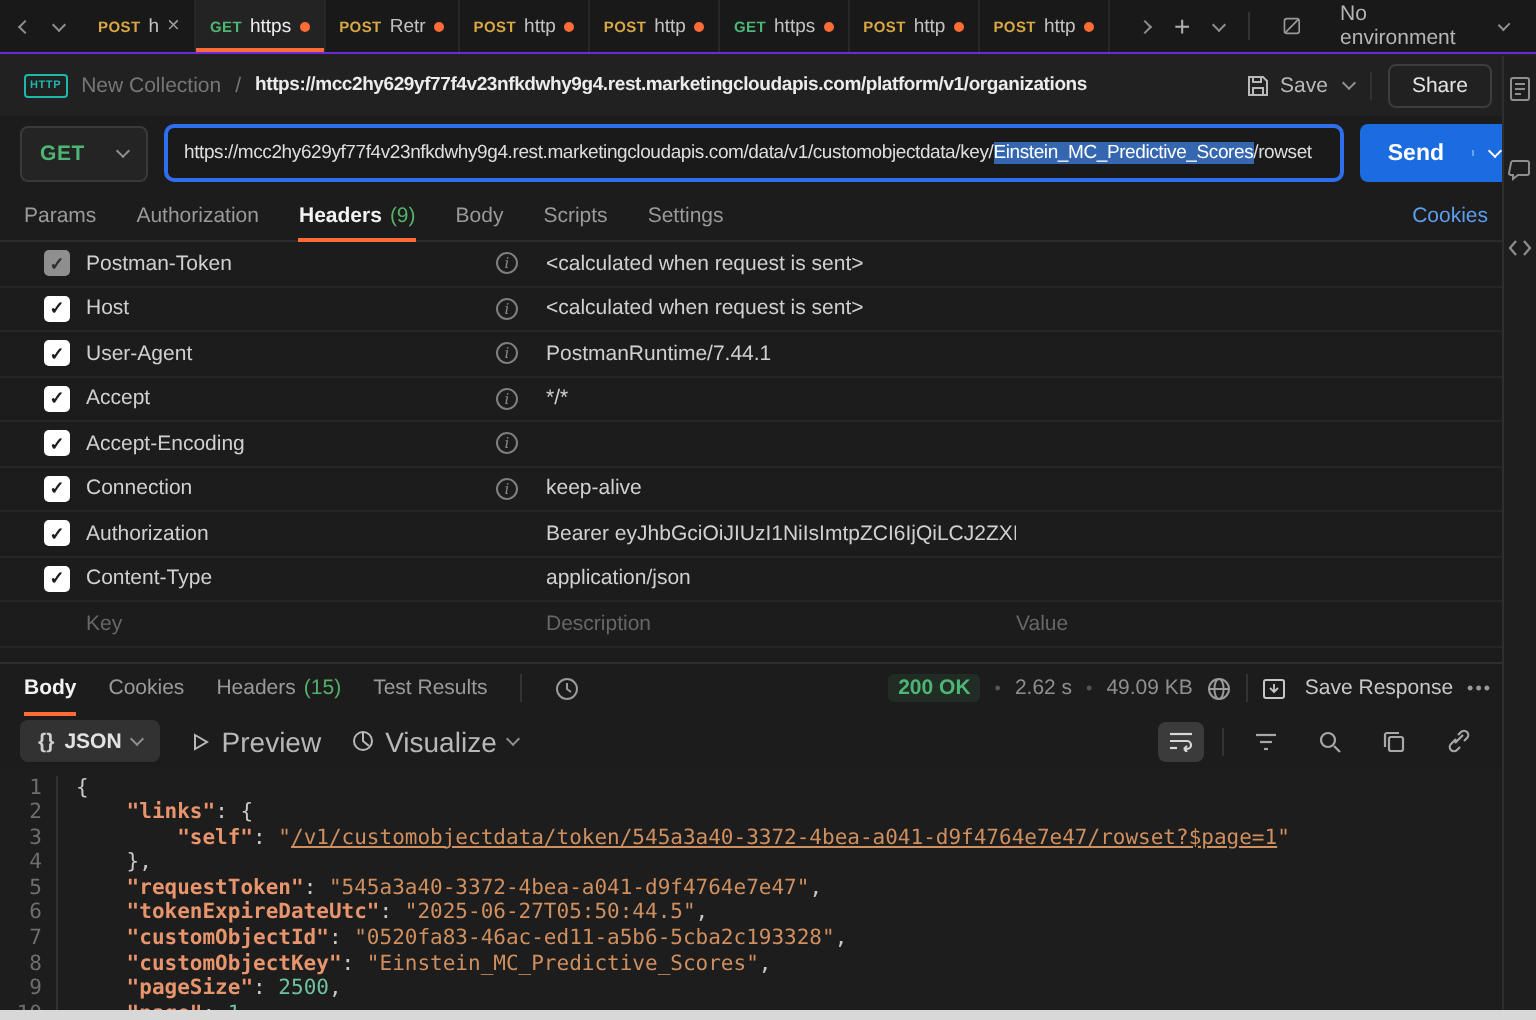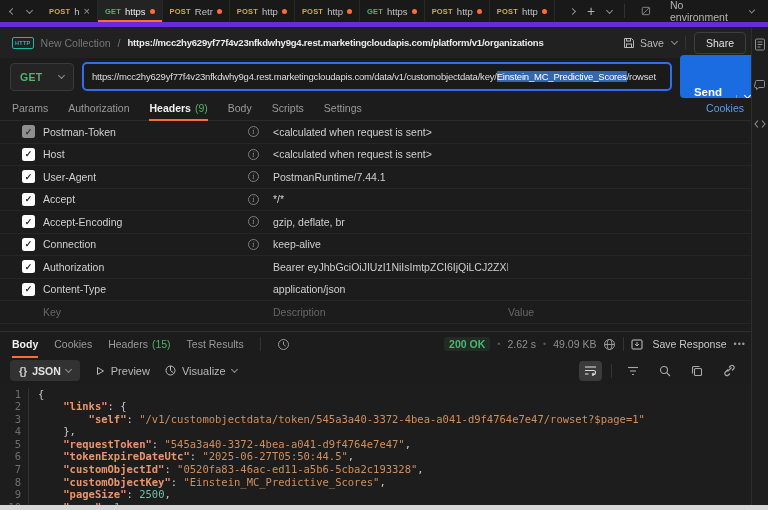--- a/index.html
+++ b/index.html
@@ -1,21 +1,21 @@
 <!DOCTYPE html>
 <html><head>
 <meta charset="utf-8">
 <style>
   * { box-sizing: border-box; margin: 0; padding: 0; }
   html,body { width:768px; height:510px; overflow:hidden; }
   body { background:#1c1c1c; font-family:"Liberation Sans",sans-serif; color:#d4d4d4; font-size:11px; }
   .app { position:relative; width:768px; height:510px; display:flex; flex-direction:column; }
 
   
-  .tabbar { height:27px; flex:none; background:#191919; border-bottom:5px solid #6d28d9; display:flex; align-items:stretch; }
+  .tabbar { height:27px; flex:none; background:#191919; border-bottom:1px solid #6d28d9; display:flex; align-items:stretch; }
   .navzone { display:flex; align-items:center; gap:12px; padding:0 10px; flex:none; }
   .chev { display:inline-block; width:5px; height:5px; border-right:1.3px solid #8f8f8f; border-bottom:1.3px solid #8f8f8f; }
   .chev.down { transform:rotate(45deg); margin-top:-2px; }
   .chev.left { transform:rotate(135deg); }
   .chev.right { transform:rotate(-45deg); }
   .tabs { display:flex; flex:none; overflow:hidden; max-width:520px; }
   .tab { display:flex; align-items:center; gap:4px; padding:0 7px; border-right:1px solid #272727; font-size:9.5px; color:#c2c2c2; position:relative; white-space:nowrap; cursor:default; }
   .tab.active { background:#232323; color:#ededed; }
   .tab.active::after { content:""; position:absolute; left:0; right:0; bottom:0; height:2px; background:#ff6c37; }
   .tab .m { font-size:7.5px; font-weight:bold; letter-spacing:.2px; }
@@ -37,21 +37,21 @@
   .crumb-actions { display:flex; align-items:center; gap:8px; flex:none; padding-right:12px; }
   .save-group { display:flex; align-items:flex-end; gap:5px; color:#b9b9b9; font-size:10.5px; }
   .share-btn { border:1px solid #3d3d3d; border-radius:4px; padding:4px 11px; color:#e3e3e3; font-size:10.5px; background:transparent; }
 
   
   .urlrow { height:37px; flex:none; display:flex; align-items:center; padding:0 10px; gap:8px; background:#1c1c1c; }
   .method-box { height:28px; width:64px; flex:none; border:1px solid #3a3a3a; border-radius:4px; background:#242424; display:flex; align-items:center; justify-content:space-between; padding:0 9px; }
   .method-box .get { color:#4db674; font-weight:bold; font-size:10.5px; letter-spacing:.3px; }
   .url-input { flex:1; height:29px; border:2px solid #2f6fed; border-radius:5px; background:#1a1a1a; display:flex; align-items:center; padding:0 8px; font-size:9.5px; letter-spacing:-0.2px; color:#dedede; white-space:nowrap; overflow:hidden; }
   .url-sel { background:#3566b0; color:#fff; }
-  .send-btn { height:43px; flex:none; background:#1a6ce0; border-radius:4px; display:flex; align-items:flex-end; color:#fff; font-weight:bold; font-size:11.5px; overflow:hidden; }
+  .send-btn { height:29px; flex:none; background:#1a6ce0; border-radius:4px; display:flex; align-items:center; color:#fff; font-weight:bold; font-size:11.5px; overflow:hidden; }
   .send-label { padding:0 14px; display:flex; align-items:center; }
   .send-chev { border-left:1px solid rgba(255,255,255,.35); padding:0 8px; display:flex; align-items:center; }
   .send-chev .chev { border-color:#fff; }
 
   
   .reqtabs { height:26px; flex:none; display:flex; align-items:center; padding:0 24px 0 12px; gap:20px; border-bottom:1px solid #2b2b2b; }
   .rtab { color:#9a9a9a; font-size:10.5px; height:100%; display:flex; align-items:center; gap:4px; position:relative; white-space:nowrap; }
   .rtab.active { color:#f2f2f2; font-weight:bold; }
   .rtab.active::after { content:""; position:absolute; left:0; right:0; bottom:-1px; height:2px; background:#ff6c37; }
   .count { color:#54b06a; font-weight:normal; }
@@ -74,32 +74,32 @@
   .meta-right { margin-left:auto; display:flex; align-items:center; gap:7px;padding-left:21px; }
   .status { color:#4db674; font-weight:bold; font-size:10.5px; background:rgba(77,182,116,.10); padding:1px 5px; border-radius:3px; }
   .meta { color:#8f8f8f; font-size:10.5px; white-space:nowrap; }
   .metadot { color:#555; font-size:9px; }
   .saveresp { display:flex; align-items:center; gap:9px; color:#c7c7c7; font-size:10.5px; }
   .more { color:#9a9a9a; letter-spacing:1px; font-size:9px; }
 
   .toolbar { height:28px; flex:none; display:flex; align-items:center; padding:0 28px 0 10px; gap:15px; }
   .json-pill { background:#323232; border-radius:4px; height:21px; display:flex; align-items:center; gap:5px; padding:0 9px; font-size:10.5px; color:#e2e2e2; font-weight:bold; }
   .json-pill .braces { font-weight:bold; color:#cfcfcf; }
-  .tool { color:#b8b8b8; display:flex; gap:6px; align-items:center; font-size:11px; }
+  .tool { color:#b8b8b8; display:flex; gap:6px; align-items:center; font-size:14px; }
   .tool-icons { margin-left:auto; display:flex; align-items:center; gap:9px; }
   .tib { width:23px; height:20px; display:flex; align-items:center; justify-content:center; color:#a8a8a8; border-radius:4px; }
   .tib.active { background:#3b3b3b; color:#d8d8d8; }
 
   .codearea { flex:1; min-height:0; overflow:hidden; background:#1d1d1d; font-family:"DejaVu Sans Mono",monospace; font-size:10.5px; line-height:12.6px; padding-top:3px; }
   .cl { display:flex; }
   .ln { width:28px; flex:none; text-align:right; color:#6e6e6e; padding-right:7px; }
   .lc { border-left:1px solid #313131; padding-left:9px; white-space:pre; }
   .tok-k { color:#e8956d; font-weight:bold; }
   .tok-s { color:#cf8f5f; }
-  .tok-l { }
+  .tok-l { text-decoration:underline; }
   .tok-num { color:#6fc2a0; }
   .tok-p { color:#c8c8c8; }
 
   
   .rail { position:absolute; top:28px; right:0; bottom:5px; width:17px; background:#1e1e1e; border-left:1px solid #2e2e2e; display:flex; flex-direction:column; align-items:center; padding-top:10px; gap:28px; overflow:hidden; }
   .rail .icon-btn { color:#8f8f8f; }
   .bottomstrip { position:absolute; left:0; right:0; bottom:0; height:5px; background:#d8d8d8; }
 </style>
 </head>
 <body>
@@ -291,21 +291,20 @@
         <div class="hval"></div>
       </div>
       <div class="hrow">
         <div>
           <span class="cb">✓</span>
         </div>
         <div class="hkey">
           <span>Accept-Encoding</span>
           <span class="info">i</span>
         </div>
-        <div class="hval">gzip, deflate, br</div>
         <div class="hval"></div>
       </div>
       <div class="hrow">
         <div>
           <span class="cb">✓</span>
         </div>
         <div class="hkey">
           <span>Connection</span>
           <span class="info">i</span>
         </div>

